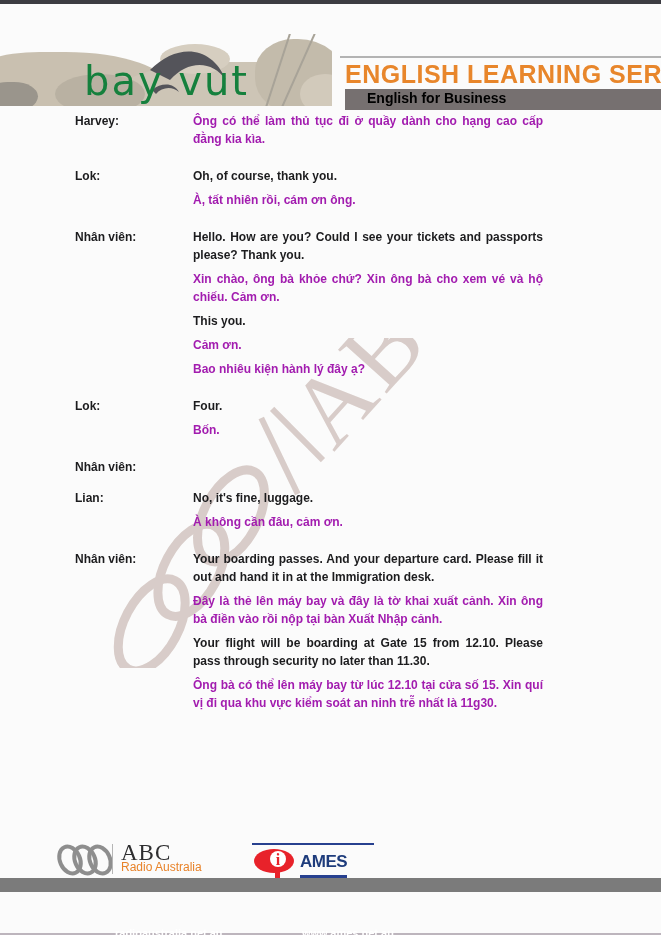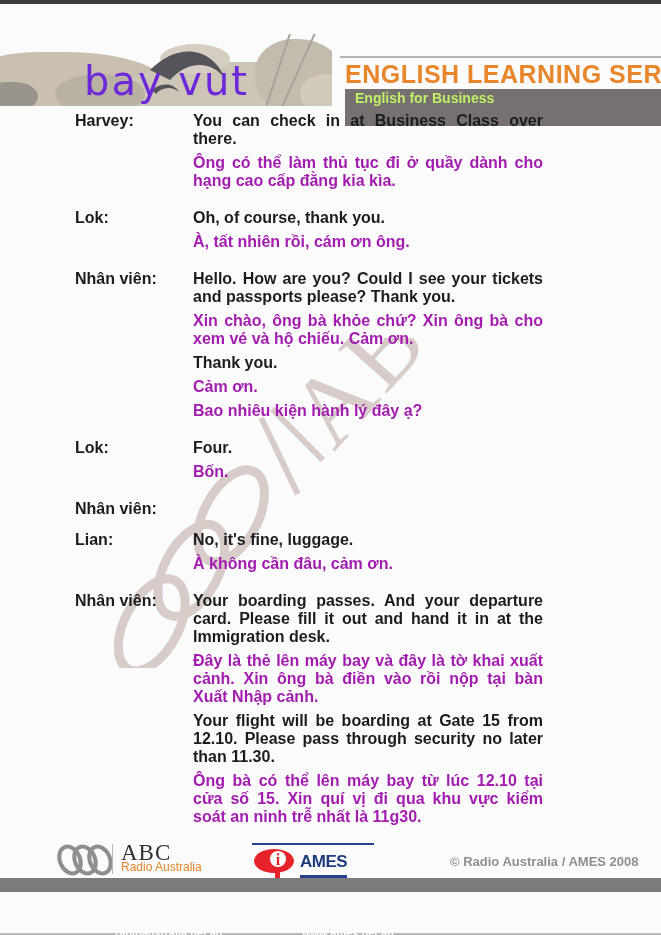--- a/index.html
+++ b/index.html
@@ -34,48 +34,48 @@
   .b6 { left: -12px; top: 48px; width: 50px; height: 30px; background: #9a958c; border-radius: 45% 55% 60% 40%; }
   .b7 { left: 300px; top: 40px; width: 50px; height: 40px; background: #d2cabb; border-radius: 50%; }
   .diag1, .diag2 {
     position: absolute; width: 2px; height: 95px; background: #a8a398;
     top: -8px; transform: rotate(18deg);
   }
   .diag1 { left: 276px; } .diag2 { left: 296px; transform: rotate(24deg); }
   .bayvut-text {
     position: absolute; left: 84px; top: 24px;
     font-family: "DejaVu Sans", sans-serif;
-    font-size: 40px; font-weight: 400; color: #6d28d9; letter-spacing: 2px;
+    font-size: 40px; font-weight: 400; color: #15803d; letter-spacing: 2px;
   }
   .birds-svg { position: absolute; left: 0; top: 0; }
 
   .series-rule {
     position: absolute; left: 340px; top: 56px; width: 321px; height: 2px;
     background: #b3b3b3;
   }
   .series-title {
     position: absolute; left: 345px; top: 60px; width: 316px;
     font-size: 25px; font-weight: 700; letter-spacing: 0.5px;
     color: #e8862b; white-space: nowrap;
   }
   .series-subtitle-bar {
-    position: absolute; left: 345px; top: 89px; width: 316px; height: 37px;
-    background: #767070; color: #bef264;
-    font-size: 14px; font-weight: 700; line-height: 19px; padding-left: 10px;
+    position: absolute; left: 345px; top: 89px; width: 316px; height: 21px;
+    background: #767070; color: #000000;
+    font-size: 14px; font-weight: 700; line-height: 19px; padding-left: 22px;
   }
 
   
   .watermark {
     position: absolute; left: 38px; top: 338px; z-index: 0; opacity: 0.9;
   }
 
   
   .dialogue {
     position: absolute; left: 75px; top: 112px; width: 468px; z-index: 1;
-    font-size: 16px; line-height: 18px; font-weight: 700;
+    font-size: 12px; line-height: 18px; font-weight: 700;
   }
   .entry { display: flex; margin-bottom: 13px; }
   .speaker { width: 118px; flex: none; color: #1c1c1e; }
   .entry-body { width: 350px; }
   .para { margin: 0 0 6px; text-align: justify; -moz-text-align-last: left; text-align-last: left; }
   .para.en { color: #1c1c1e; }
   .para.vi { color: #a21caf; }
 
   
   .footer-bar {
@@ -156,39 +156,38 @@
       <line x1="250" y1="196" x2="282" y2="118" stroke-width="6"></line>
       <line x1="292" y1="192" x2="296" y2="120" stroke-width="6"></line>
       <text x="305" y="195" font-family="Liberation Serif, serif" font-size="100" letter-spacing="4" fill="#d5c8c4" stroke="none">ABC</text>
     </g>
   </svg>
 
   <main class="dialogue">
     <div class="entry">
       <div class="speaker">Harvey:</div>
       <div class="entry-body">
-          <p class="para en">You can check in at Business Class over there.</p>
           <p class="para vi">Ông có thể làm thủ tục đi ở quầy dành cho hạng cao cấp đằng kia kìa.</p>
         </div>
     </div>
 
     <div class="entry">
       <div class="speaker">Lok:</div>
       <div class="entry-body">
           <p class="para en">Oh, of course, thank you.</p>
           <p class="para vi">À, tất nhiên rồi, cám ơn ông.</p>
         </div>
     </div>
 
     <div class="entry">
       <div class="speaker">Nhân viên:</div>
       <div class="entry-body">
           <p class="para en">Hello. How are you? Could I see your tickets and passports please? Thank you.</p>
           <p class="para vi">Xin chào, ông bà khỏe chứ? Xin ông bà cho xem vé và hộ chiếu. Cảm ơn.</p>
-          <p class="para en">Thank you.</p>
+          <p class="para en">This you.</p>
           <p class="para vi">Cảm ơn.</p>
           <p class="para vi">Bao nhiêu kiện hành lý đây ạ?</p>
         </div>
     </div>
 
     <div class="entry">
       <div class="speaker">Lok:</div>
       <div class="entry-body">
           <p class="para en">Four.</p>
           <p class="para vi">Bốn.</p>
@@ -236,21 +235,20 @@
       <svg width="48" height="34" viewBox="0 0 48 34">
         <ellipse cx="22" cy="13" rx="20" ry="12" fill="#e8222a"></ellipse>
         <circle cx="26" cy="11" r="8" fill="#ffffff"></circle>
         <text x="26" y="17" font-size="16" font-weight="bold" fill="#e8222a" text-anchor="middle" font-family="Liberation Serif, serif">i</text>
         <rect x="23" y="23" width="5" height="10" fill="#e8222a"></rect>
       </svg>
     </div>
     <div class="ames-text">AMES</div>
   </div>
 
-  <div class="copyright">© Radio Australia / AMES 2008</div>
 
   <div class="footer-bar">
     <span class="footer-url url-ra">radioaustralia.net.au</span>
     <span class="footer-url url-ames">www.ames.net.au</span>
   </div>
 
   <div class="bottom-edge"></div>
 </div>
 
 </body></html>

